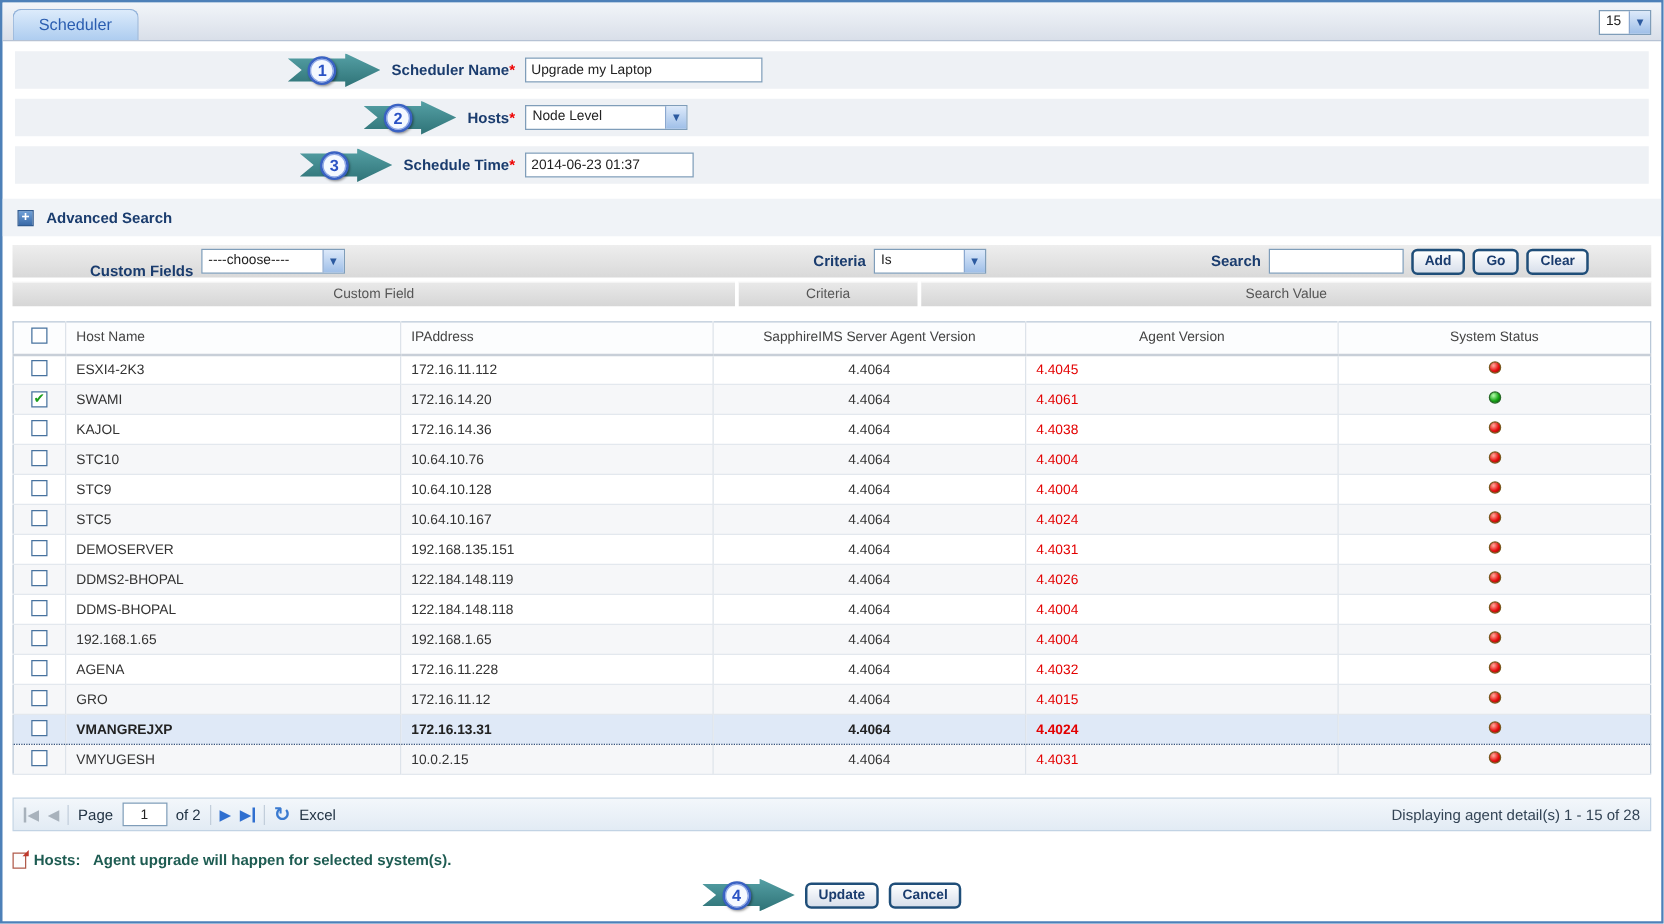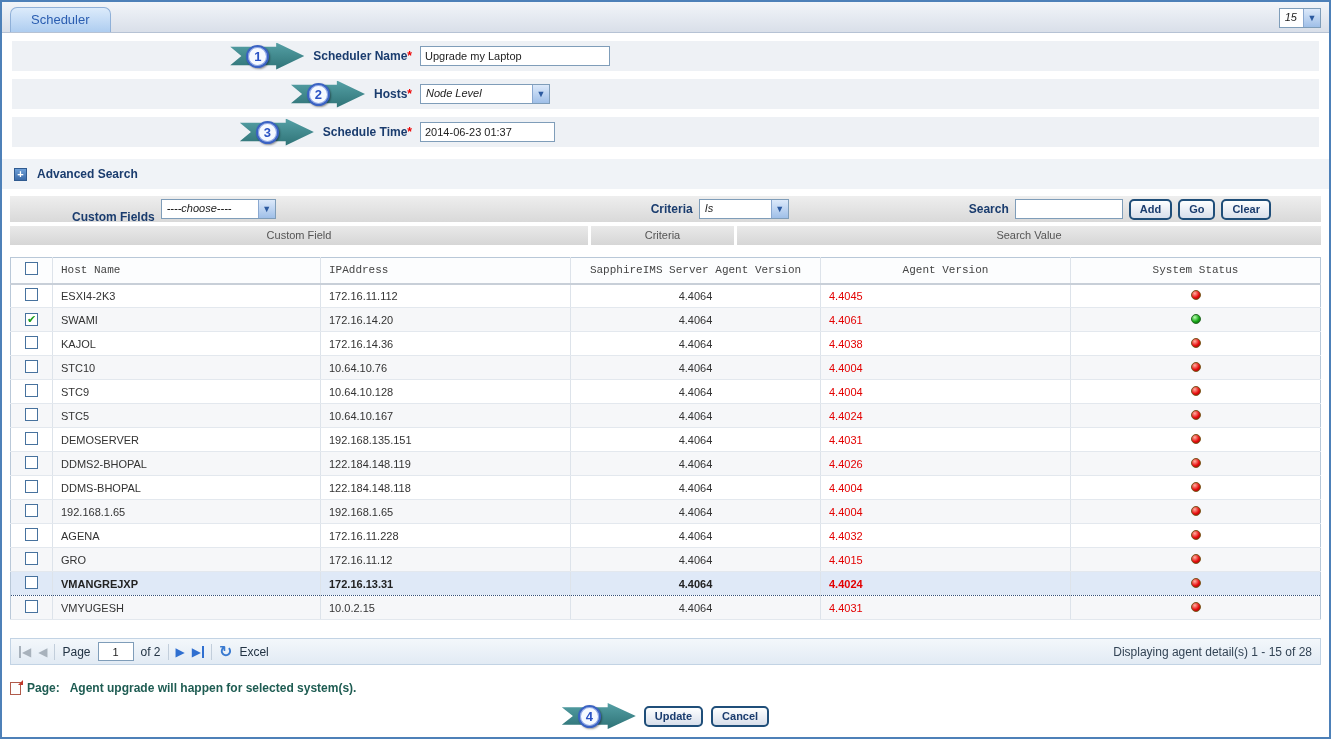--- a/index.html
+++ b/index.html
@@ -7,21 +7,21 @@
   body { font-family:"Liberation Sans","DejaVu Sans",sans-serif; font-size:12px; color:#333; }
   .window { width:1331px; height:739px; border:2px solid #4d80b8; background:#fff; overflow:hidden; display:flex; flex-direction:column; }
 
   
   .titlebar { height:31px; background:linear-gradient(#f2f5f9,#d9dfe9); border-bottom:1px solid #b6c2d4; display:flex; align-items:flex-end; padding:0 8px; flex-shrink:0; }
   .tab { padding:4px 20px 5px; background:linear-gradient(#dcebfb,#aecdf0); border:1px solid #8fb0d8; border-bottom:none; border-radius:7px 7px 0 0; color:#2a5db0; font-size:13px; }
   .pagesize { margin-left:auto; margin-bottom:4px; }
 
   
   .xp-select { display:inline-flex; align-items:stretch; background:#fff; border:1px solid #7f9db9; height:20px; font-size:11px; cursor:default; }
-  .xp-select .txt { padding:2px 6px 0 5px; white-space:nowrap; color:#222;font-style:italic; }
+  .xp-select .txt { padding:2px 6px 0 5px; white-space:nowrap; color:#222; }
   .xp-select .arr { width:17px; display:flex; align-items:center; justify-content:center; background:linear-gradient(#dce9fa,#9fbfe8); border-left:1px solid #8aa8d0; color:#2c5aa0; font-size:9px; }
 
   .xp-input { height:20px; border:1px solid #7f9db9; font-family:inherit; font-size:11px; padding:1px 4px; color:#222; }
 
   
   .formarea { padding:8px 10px 2px; }
   .form-row { height:30px; background:#eef1f5; margin-bottom:8px; display:flex; align-items:center; }
   .form-left { width:400px; display:flex; justify-content:flex-end; align-items:center; gap:9px; }
   .form-label { color:#1a3c6e; font-weight:bold; font-size:12px; white-space:nowrap; }
   .req { color:#e00; font-weight:bold; }
@@ -49,21 +49,21 @@
   .subheader { margin:3px 8px 0; display:flex; gap:3px; }
   .subheader .cell { height:20px; background:linear-gradient(#eaeaea,#d6d6d6); box-shadow:inset 0 1px 0 #fff; color:#555; font-size:11px; display:flex; align-items:center; justify-content:center; }
   .sh-custom { width:578px; }
   .sh-criteria { width:143px; }
   .sh-search { flex:1; }
 
   
   .tablewrap { margin:12px 8px 0; }
   table { width:100%; border-collapse:collapse; table-layout:fixed; border:1px solid #b9c8d8; background:#fff; }
   th, td { border-right:1px solid #dde3ea; border-bottom:1px solid #e3e8ee; font-size:11px; font-weight:normal; padding:0 8px; height:24px; overflow:hidden; white-space:nowrap; }
-  th { height:26px; color:#444; border-bottom:2px solid #c8cfd8; background:#fcfdfe; text-align:left;font-family:Liberation Mono, monospace; }
+  th { height:26px; color:#444; border-bottom:2px solid #c8cfd8; background:#fcfdfe; text-align:left; }
   th:last-child, td:last-child { border-right:none; }
   .c-check { width:42px; text-align:center; padding:0; }
   .c-host { width:268px; }
   .c-ip { width:250px; }
   .c-server { width:250px; text-align:center; }
   .c-agent { width:250px; }
   .c-status { text-align:center; }
   th.c-server, th.c-agent, th.c-status { text-align:center; }
   tbody tr:nth-child(even) td { background:#f6f7f9; }
   td.c-agent { color:#e30000; }
@@ -318,21 +318,21 @@
     <span class="pg-ico pg-blue">▶</span>
     <span class="pg-ico pg-blue pg-last">▶</span>
     <span class="pg-sep"></span>
     <span class="pg-refresh">↻</span>
     <span>Excel</span>
     <span class="pg-summary">Displaying agent detail(s) 1 - 15 of 28</span>
   </div>
 
   <div class="noterow">
     <span class="note-icon"></span>
-    <span class="note-label">Page:</span>
+    <span class="note-label">Hosts:</span>
     <span>Agent upgrade will happen for selected system(s).</span>
   </div>
 
   <div class="actions">
     <div class="step-arrow">
       <div class="shape"></div>
       <div class="badge">4</div>
     </div>
     <button class="xp-btn">Update</button>
     <button class="xp-btn">Cancel</button>

